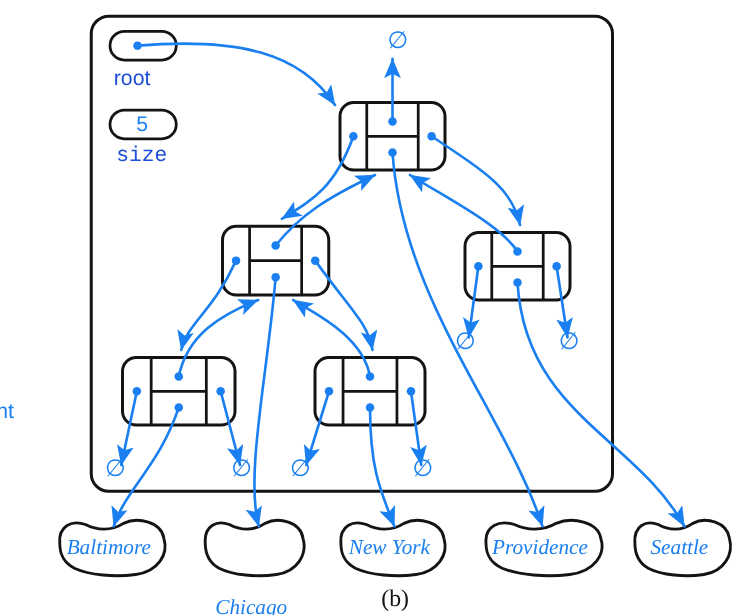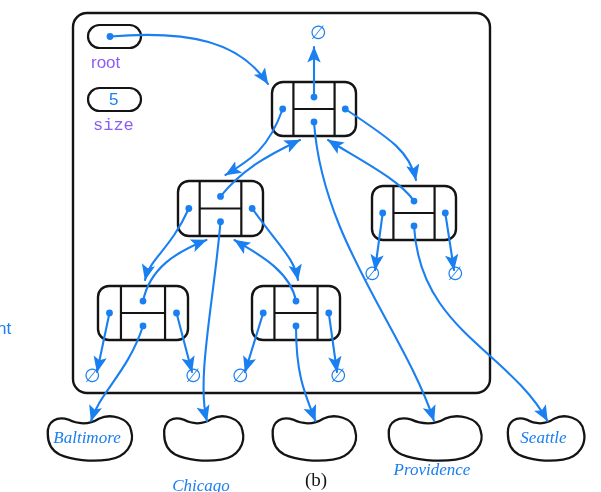--- a/index.html
+++ b/index.html
@@ -1,20 +1,20 @@
 <!DOCTYPE html>
 <html><head>
 <meta charset="utf-8">
 <style>
   html,body{margin:0;padding:0;background:#ffffff;}
   body{width:601px;height:492px;position:relative;overflow:hidden;
        font-family:"Liberation Sans", sans-serif;}
   #stage{position:absolute;left:0;top:0;width:601px;height:492px;}
   svg{position:absolute;left:0;top:0;width:601px;height:492px;overflow:visible;}
-  .lbl{position:absolute;color:#8b5cf6;font-family:"Liberation Sans",sans-serif;
+  .lbl{position:absolute;color:#1d4ed8;font-family:"Liberation Sans",sans-serif;
        font-size:17px;line-height:1;white-space:nowrap;}
   .city{position:absolute;color:#1a7ff0;font-family:"Liberation Serif",serif;
         font-style:italic;font-size:17px;line-height:1;white-space:nowrap;
         text-align:center;}
   .null{position:absolute;color:#1a7ff0;font-family:"Liberation Sans",sans-serif;
         font-size:19px;line-height:1;}
   .caption{position:absolute;color:#141414;font-family:"Liberation Serif",serif;
            font-size:19px;line-height:1;}
   .sizeval{position:absolute;color:#1a7ff0;font-family:"Liberation Sans",sans-serif;
            font-size:17px;line-height:1;}
@@ -133,19 +133,20 @@
   <div class="null" style="left:310px;top:23px;">∅</div>
   <div class="null" style="left:364px;top:264px;">∅</div>
   <div class="null" style="left:447px;top:264px;">∅</div>
   <div class="null" style="left:84px;top:366px;">∅</div>
   <div class="null" style="left:185px;top:366px;">∅</div>
   <div class="null" style="left:232px;top:366px;">∅</div>
   <div class="null" style="left:330px;top:366px;">∅</div>
 
   <div class="city" style="left:38px;top:429px;width:98px;">Baltimore</div>
   <div class="city" style="left:155px;top:429px;width:92px;margin-top:48px;">Chicago</div>
-  <div class="city" style="left:378px;top:429px;width:108px;margin-top:32px;">Providence</div>
+  <div class="city" style="left:263px;top:429px;width:97px;">New York</div>
+  <div class="city" style="left:378px;top:429px;width:108px;">Providence</div>
   <div class="city" style="left:499px;top:429px;width:89px;text-align:center;">Seattle</div>
 
   <div class="cut" style="left:-3px;top:320px;">nt</div>
 
   <div class="caption" style="left:305px;top:470px;">(b)</div>
 </div>
 
 </body></html>

